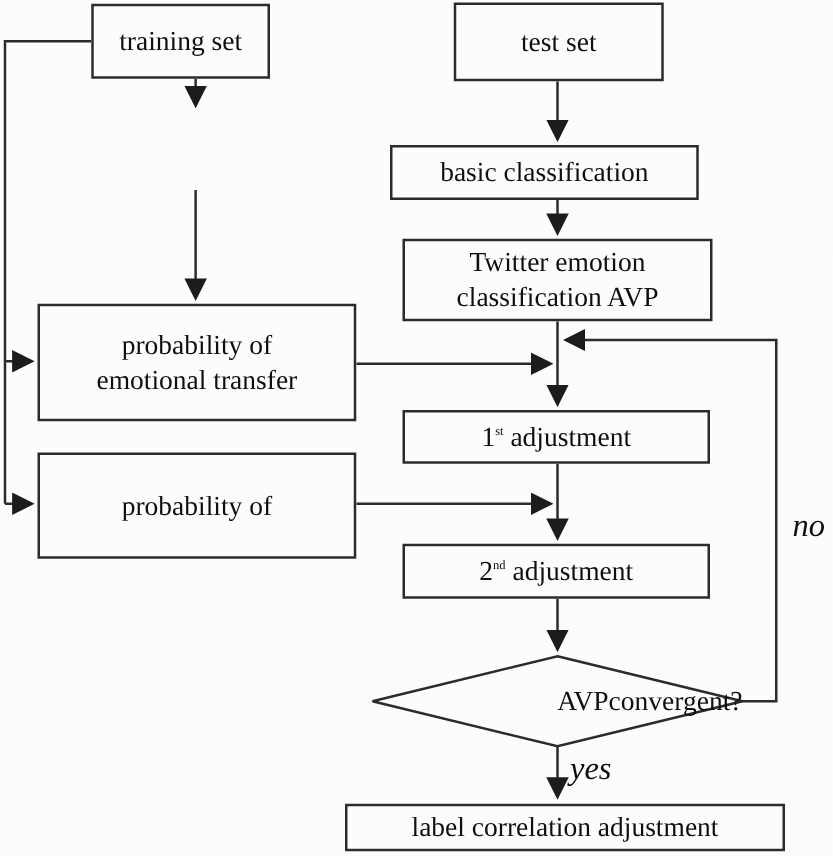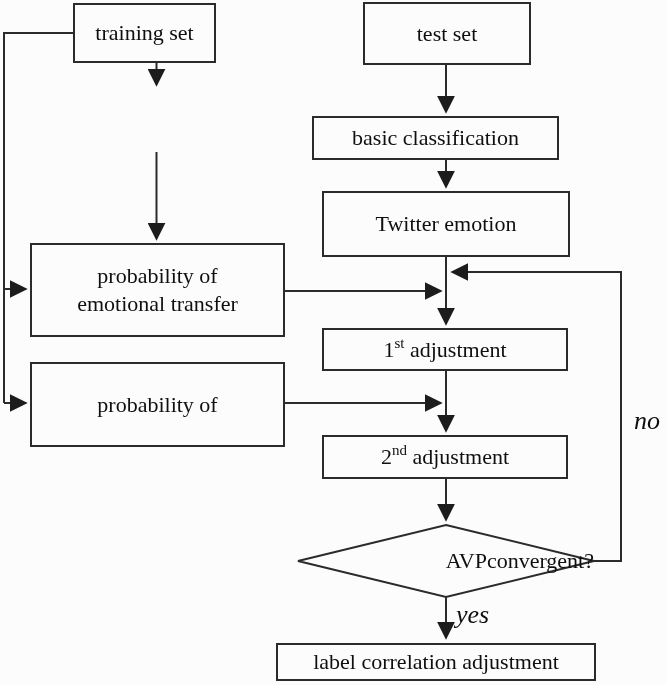--- a/index.html
+++ b/index.html
@@ -40,21 +40,21 @@
     flex-direction: row;
     align-items: center;
     justify-content: flex-end;
     text-align: center;
     font-size: 22px;
     line-height: 28px;
     z-index: 1;
     background: transparent;
   }
   sup.ord {
-    font-size: 15px;
+    font-size: 10px;
     line-height: 0;
     vertical-align: 9px;
   }
   .edge-label {
     position: absolute;
     font-style: italic;
     font-size: 26px;
     line-height: 26px;
     z-index: 1;
   }
@@ -112,20 +112,21 @@
   <div class="box" style="left:363px; top:2px; width:168px; height:63px;">
     <span class="ln">test set</span>
   </div>
 
   <div class="box" style="left:312px; top:116px; width:247px; height:44px;">
     <span class="ln">basic classification</span>
   </div>
 
   <div class="box" style="left:322px; top:191px; width:248px; height:66px;">
     <span class="ln">Twitter emotion</span>
+    <span class="ln">classification AVP</span>
   </div>
 
   <div class="box" style="left:30px; top:243px; width:255px; height:94px;">
     <span class="ln">probability of</span>
     <span class="ln">emotional transfer</span>
   </div>
 
   <div class="box" style="left:322px; top:328px; width:246px; height:43px;">
     <span class="ln"><span>1</span><sup class="ord">st</sup><span> adjustment</span></span>
   </div>
@@ -136,21 +137,21 @@
 
   <div class="box" style="left:322px; top:435px; width:246px; height:44px;">
     <span class="ln"><span>2</span><sup class="ord">nd</sup><span> adjustment</span></span>
   </div>
 
   <div class="diamond-label" style="left:298px; top:527px; width:296px; height:68px;">
     <span class="ln">AVP</span>
     <span class="ln">convergent?</span>
   </div>
 
-  <div class="box" style="left:276px; top:643px; width:320px; height:38px;">
+  <div class="box" style="left:276px; top:643px; width:352px; height:38px;">
     <span class="ln">label correlation adjustment</span>
   </div>
 
   <div class="edge-label" style="left:634px; top:408px;">no</div>
 
   <div class="edge-label" style="left:456px; top:602px;">yes</div>
 
 </div>
 
 </body></html>

